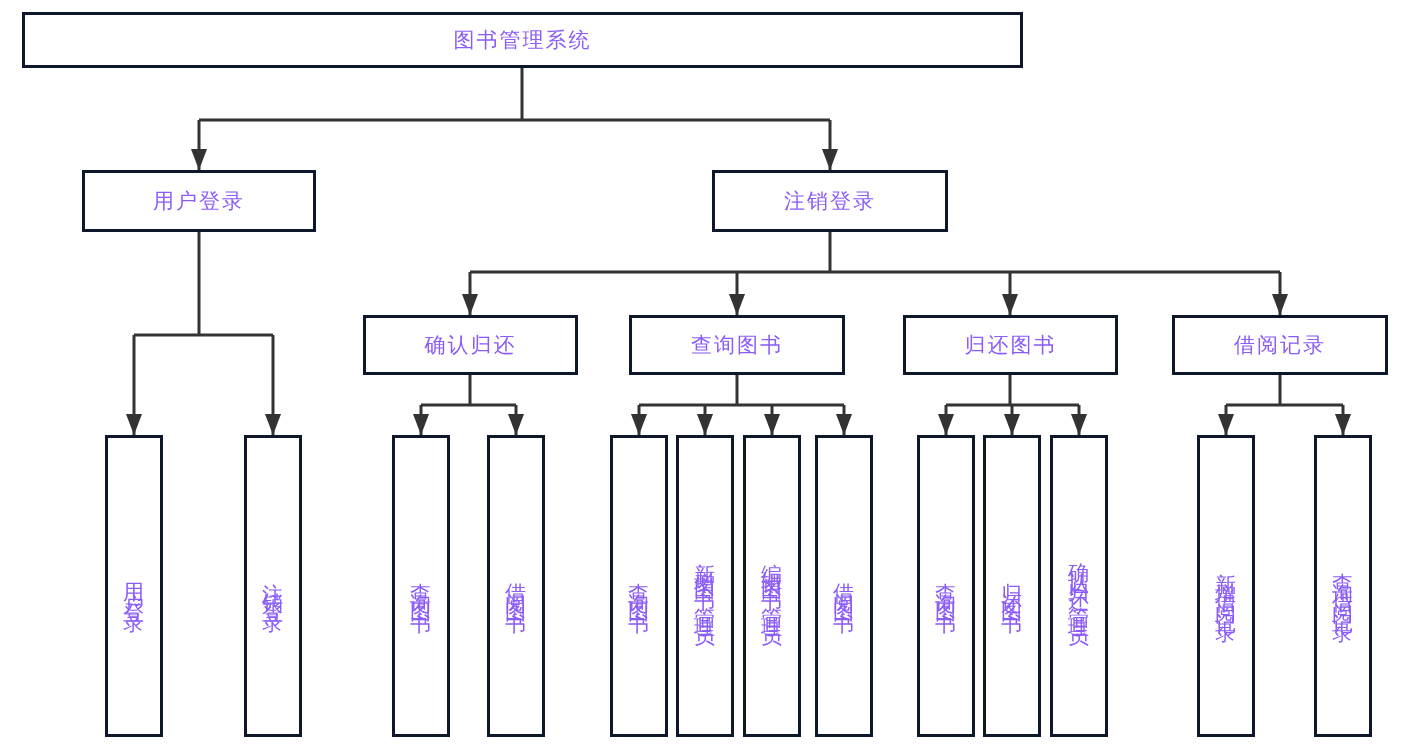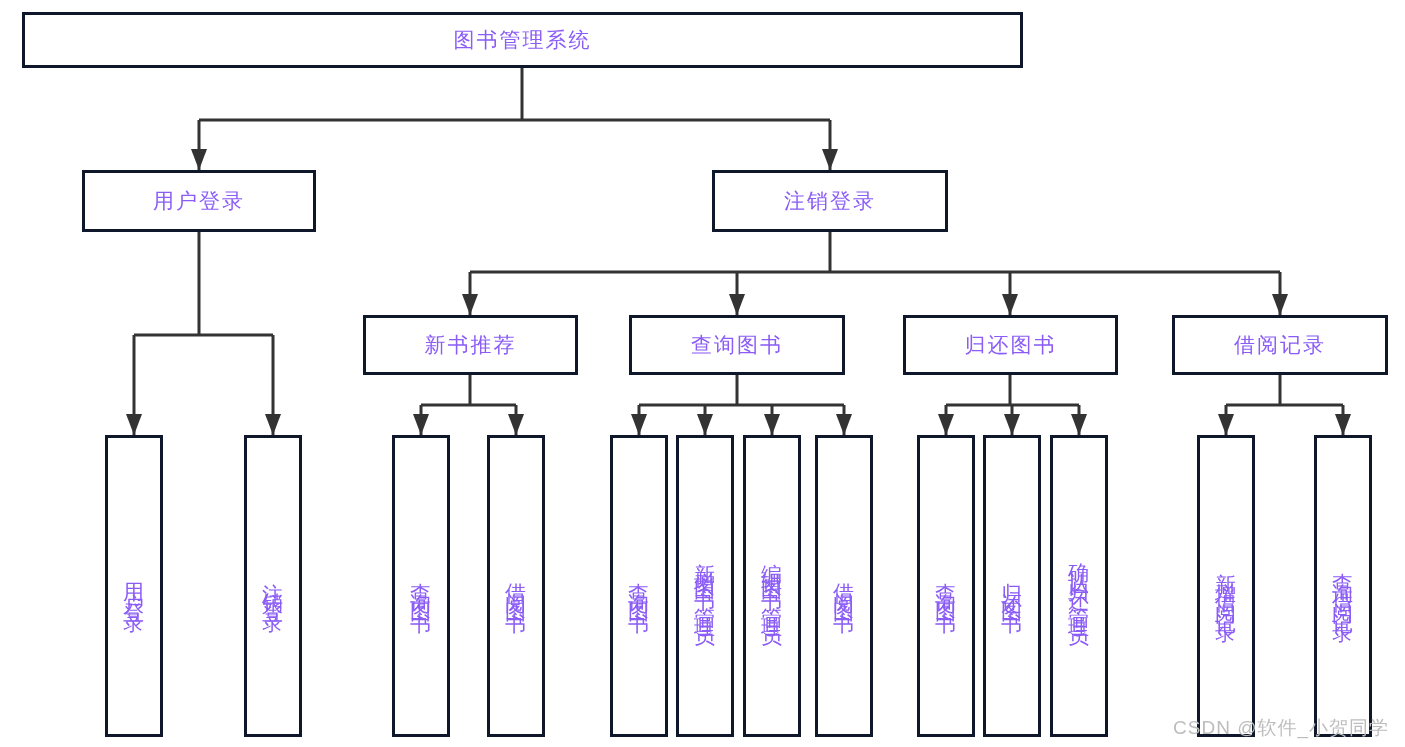--- a/index.html
+++ b/index.html
@@ -111,21 +111,21 @@
       <path d="M1226 405 V435" marker-end="url(#arrow)"></path>
       <path d="M1343 405 V435" marker-end="url(#arrow)"></path>
     </g>
   </svg>
 
   <div class="box box-h" style="left:22px; top:12px; width:1001px; height:56px;">图书管理系统</div>
 
   <div class="box box-h" style="left:82px; top:170px; width:234px; height:62px;">用户登录</div>
   <div class="box box-h" style="left:712px; top:170px; width:236px; height:62px;">注销登录</div>
 
-  <div class="box box-h" style="left:363px; top:315px; width:215px; height:60px;">新书推荐</div>
+  <div class="box box-h" style="left:363px; top:315px; width:215px; height:60px;">确认归还</div>
   <div class="box box-h" style="left:629px; top:315px; width:216px; height:60px;">查询图书</div>
   <div class="box box-h" style="left:903px; top:315px; width:215px; height:60px;">归还图书</div>
   <div class="box box-h" style="left:1172px; top:315px; width:216px; height:60px;">借阅记录</div>
 
   <div class="box box-v" style="left:105px; top:435px; width:58px; height:302px;">用户登录</div>
   <div class="box box-v" style="left:244px; top:435px; width:58px; height:302px;">注销登录</div>
 
   <div class="box box-v" style="left:392px; top:435px; width:58px; height:302px;">查询图书</div>
   <div class="box box-v" style="left:487px; top:435px; width:58px; height:302px;">借阅图书</div>
 
@@ -134,15 +134,14 @@
   <div class="box box-v long" style="left:743px; top:435px; width:58px; height:302px;">编辑图书（管理员）</div>
   <div class="box box-v" style="left:815px; top:435px; width:58px; height:302px;">借阅图书</div>
 
   <div class="box box-v" style="left:917px; top:435px; width:58px; height:302px;">查询图书</div>
   <div class="box box-v" style="left:983px; top:435px; width:58px; height:302px;">归还图书</div>
   <div class="box box-v long" style="left:1050px; top:435px; width:58px; height:302px;">确认归还（管理员）</div>
 
   <div class="box box-v" style="left:1197px; top:435px; width:58px; height:302px;">新增借阅记录</div>
   <div class="box box-v" style="left:1314px; top:435px; width:58px; height:302px;">查询借阅记录</div>
 
-  <div class="watermark">CSDN @软件_小贺同学</div>
 
 </div>
 
 </body></html>

